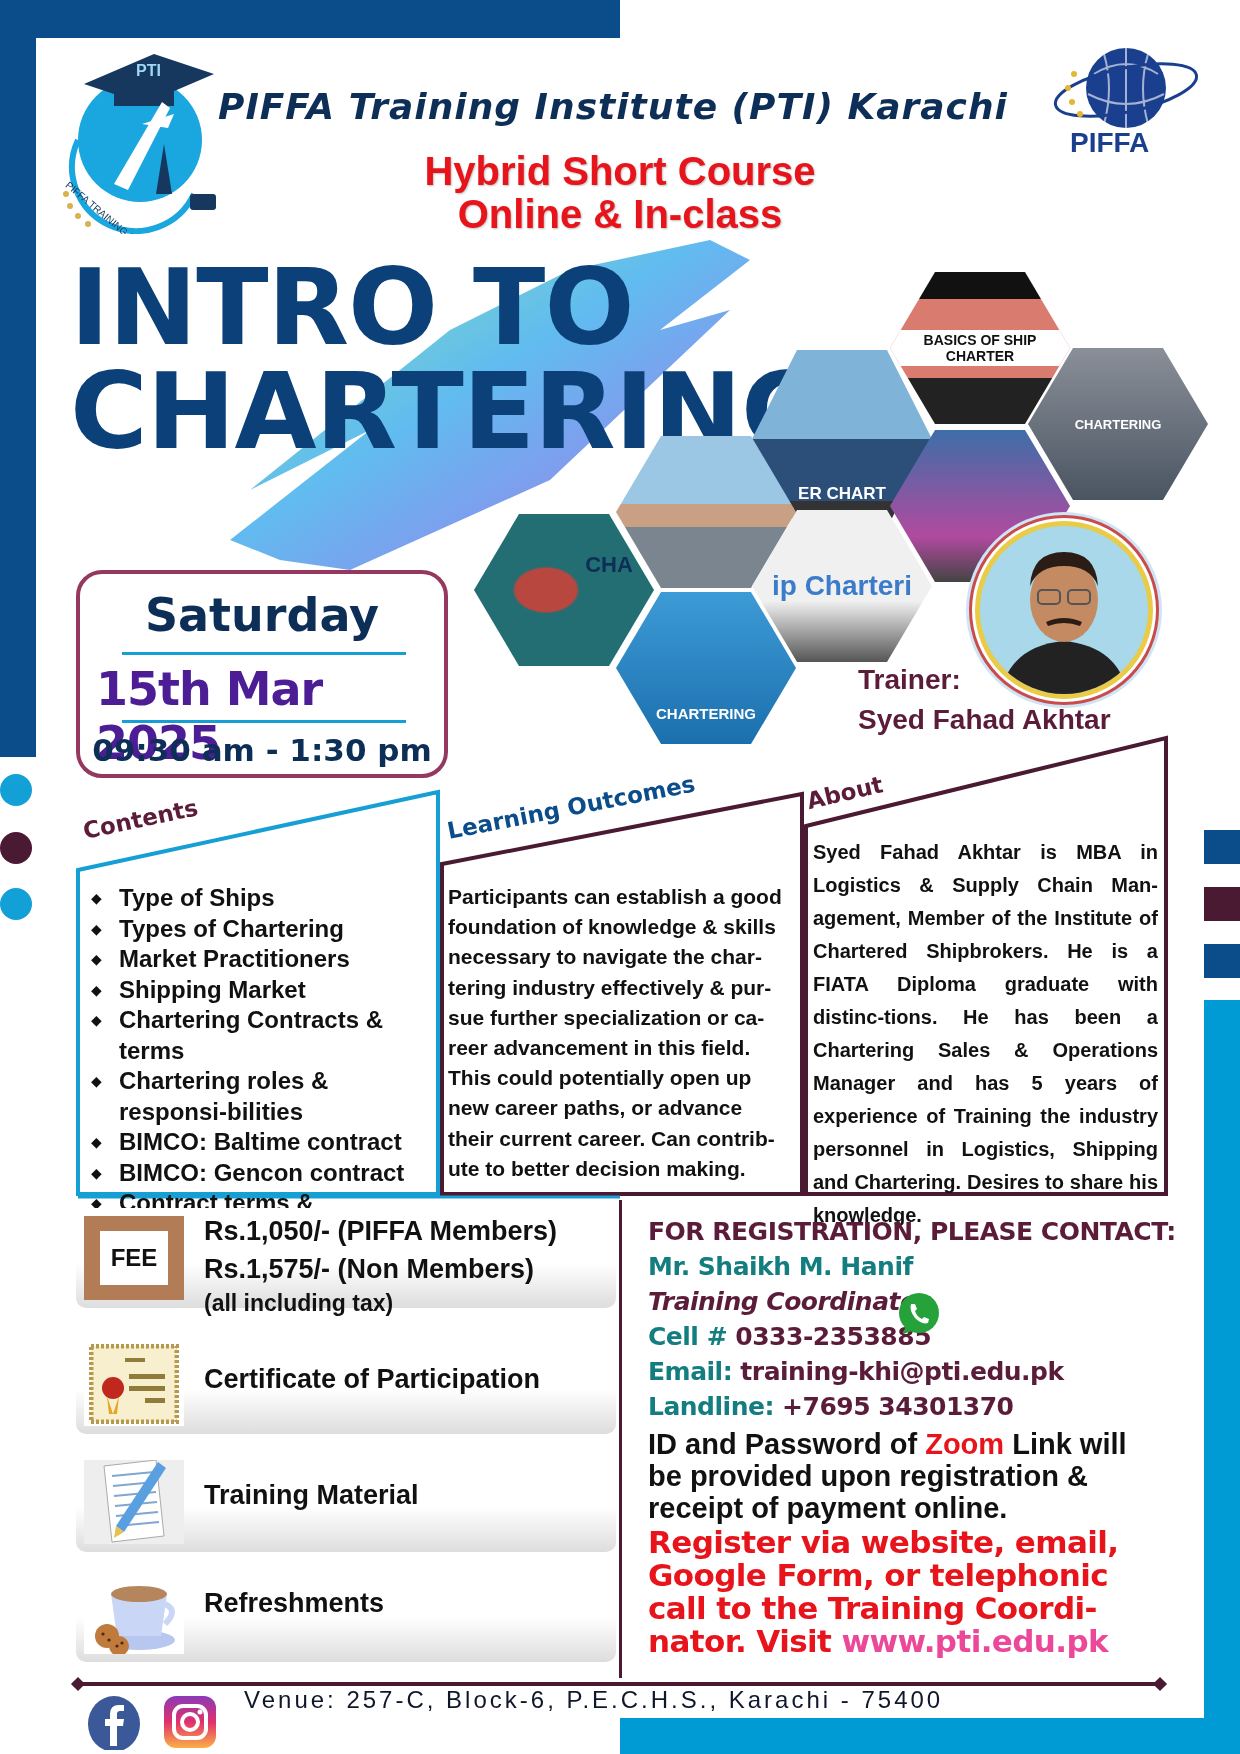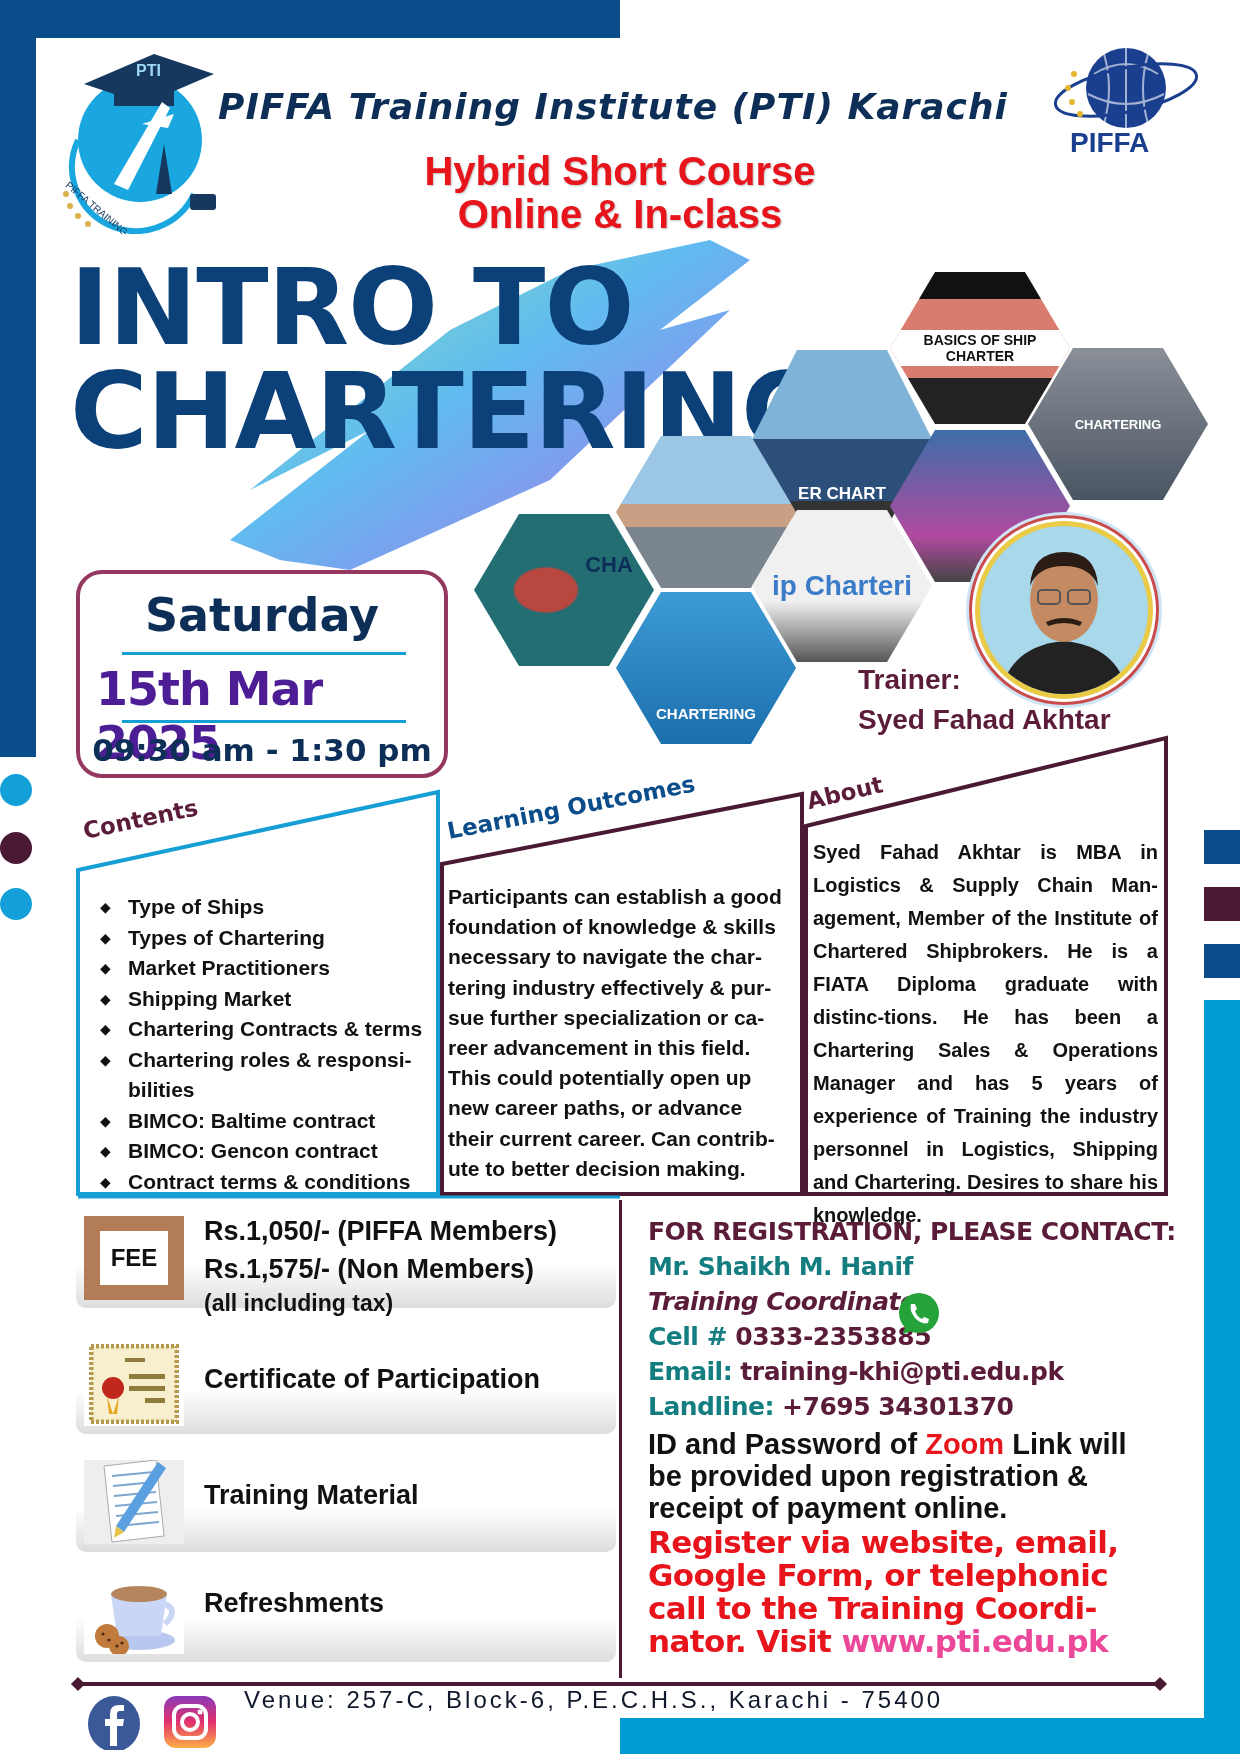--- a/index.html
+++ b/index.html
@@ -33,21 +33,21 @@
   .date-date{left:16px;top:88px;font-size:46px;font-weight:bold;color:#4c1d95;font-family:"DejaVu Sans",sans-serif;letter-spacing:-1px;}
   .date-time{left:0;top:158px;width:100%;text-align:center;font-size:31px;font-weight:bold;color:#0d2f57;font-family:"DejaVu Sans",sans-serif;}
 
   
   .trainer-photo{left:980px;top:526px;width:168px;height:168px;border-radius:50%;background:#a8d8ea;box-shadow:0 0 0 5px #e9cb48,0 0 0 8px #fff,0 0 0 11px #c94b4b,0 0 0 14px #cfe4f5;overflow:hidden;}
   .trainer-label{left:858px;top:660px;font-size:28px;font-weight:bold;color:#5b1c3a;line-height:40px;}
 
   
   .sec-svg{left:0;top:0;}
   .sec-head{font-weight:bold;white-space:nowrap;font-family:"DejaVu Sans",sans-serif;transform-origin:left bottom;}
-  .contents-list{left:88px;top:880px;width:340px;margin:12px;padding:0;list-style:none;font-size:21px;font-weight:bold;color:#111;line-height:30.5px;}
+  .contents-list{left:88px;top:880px;width:340px;margin:3px;padding:0;list-style:none;font-size:24px;font-weight:bold;color:#111;line-height:30.5px;}
   .contents-list li{position:relative;padding-left:28px;}
   .contents-list li::before{content:"\25C6";position:absolute;left:0;top:0;font-size:14px;}
   .outcome-text{left:448px;top:882px;width:344px;font-size:21px;font-weight:bold;color:#111;line-height:30.2px;}
   .about-text{left:813px;top:836px;width:345px;font-size:20px;font-weight:bold;color:#111;line-height:33px;text-align:justify;}
 
   
   .benefit{left:76px;width:540px;height:100px;border-radius:10px;background:linear-gradient(#ffffff 55%,#dddddd);}
   .ben-icon{position:absolute;left:8px;top:8px;width:100px;height:84px;border-radius:0;display:flex;align-items:center;justify-content:center;}
   .ben-text{position:absolute;left:128px;font-size:27px;font-weight:bold;color:#111;white-space:nowrap;}
   .divider-v{left:619px;top:1200px;width:3px;height:478px;background:#4a1a33;}

